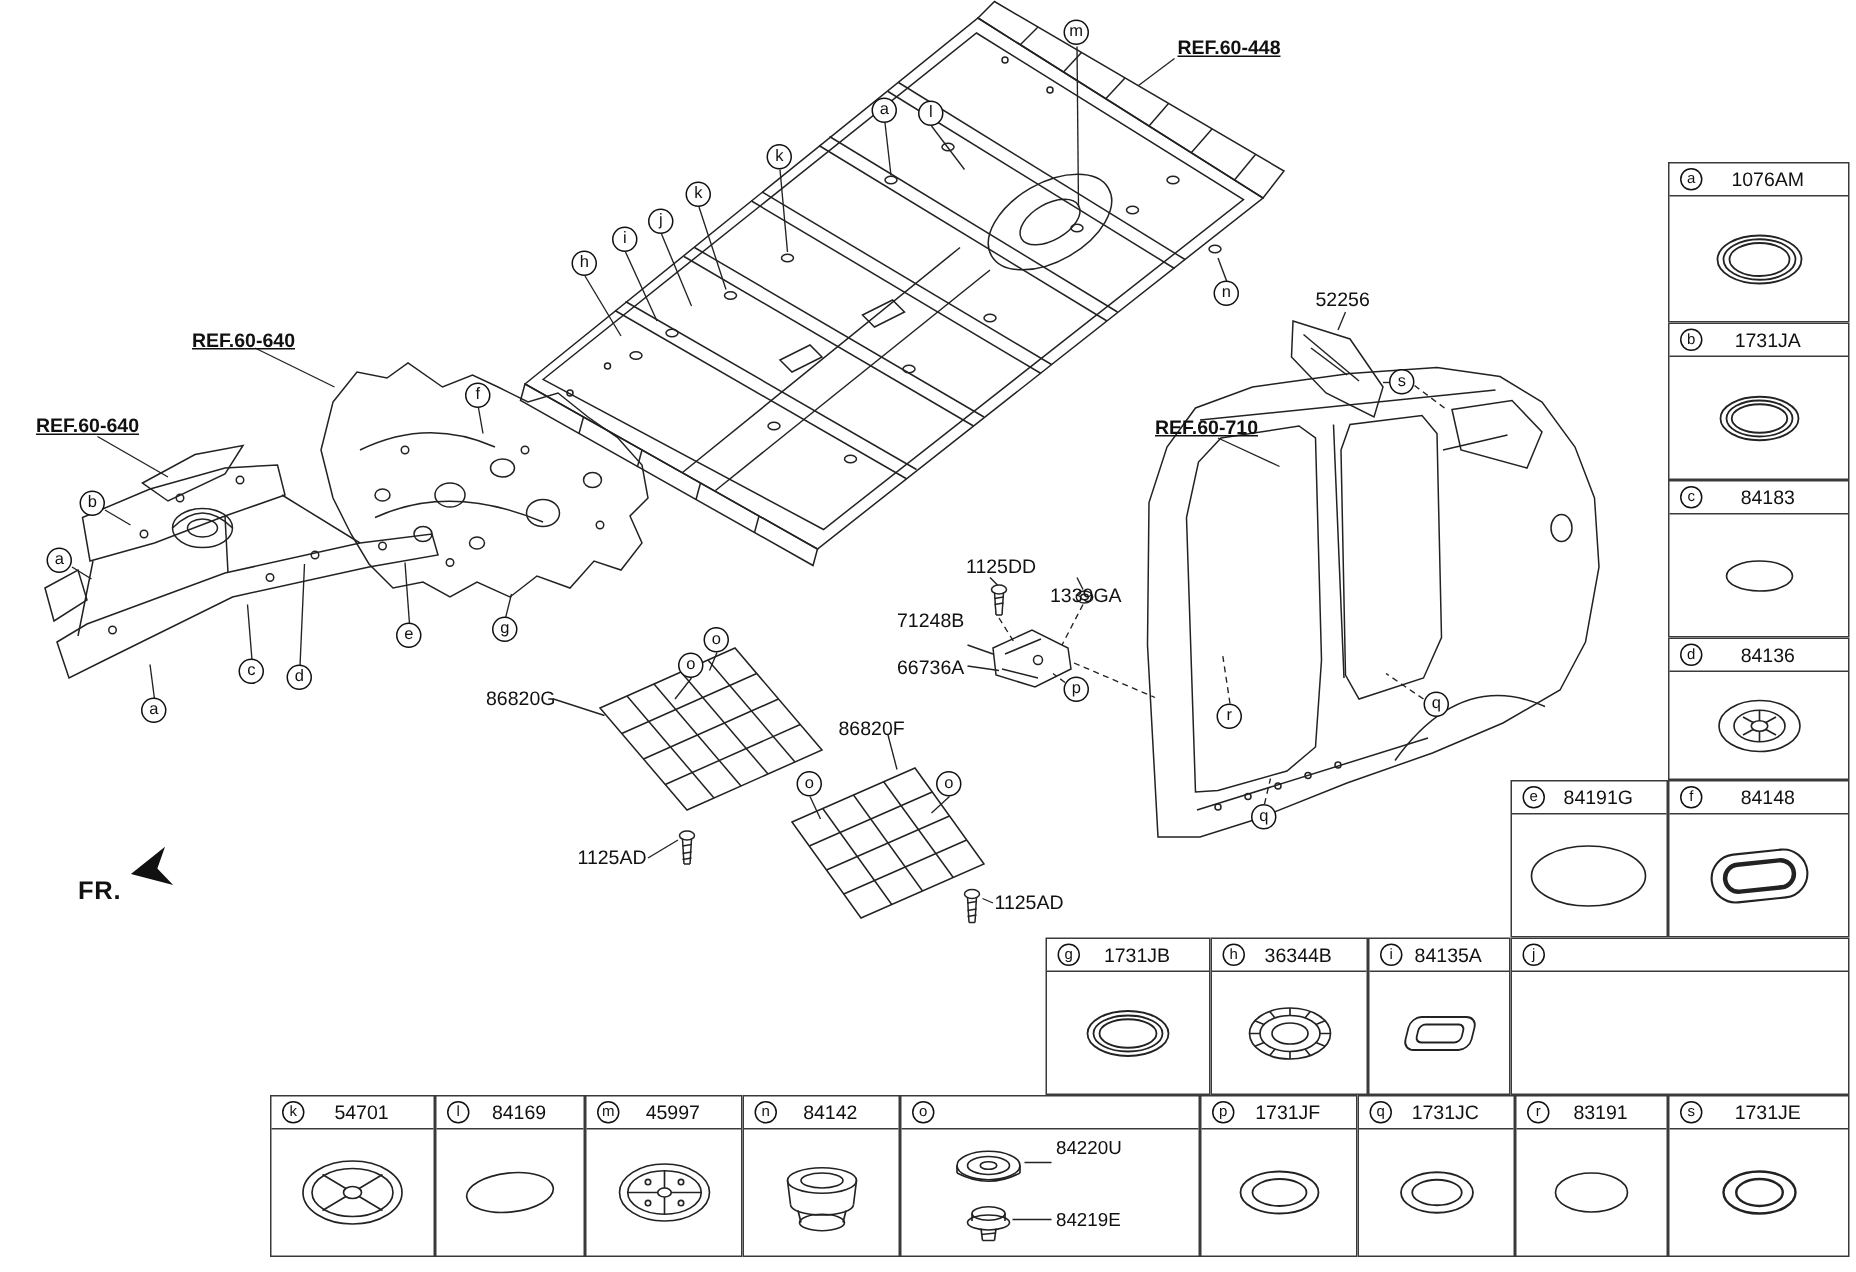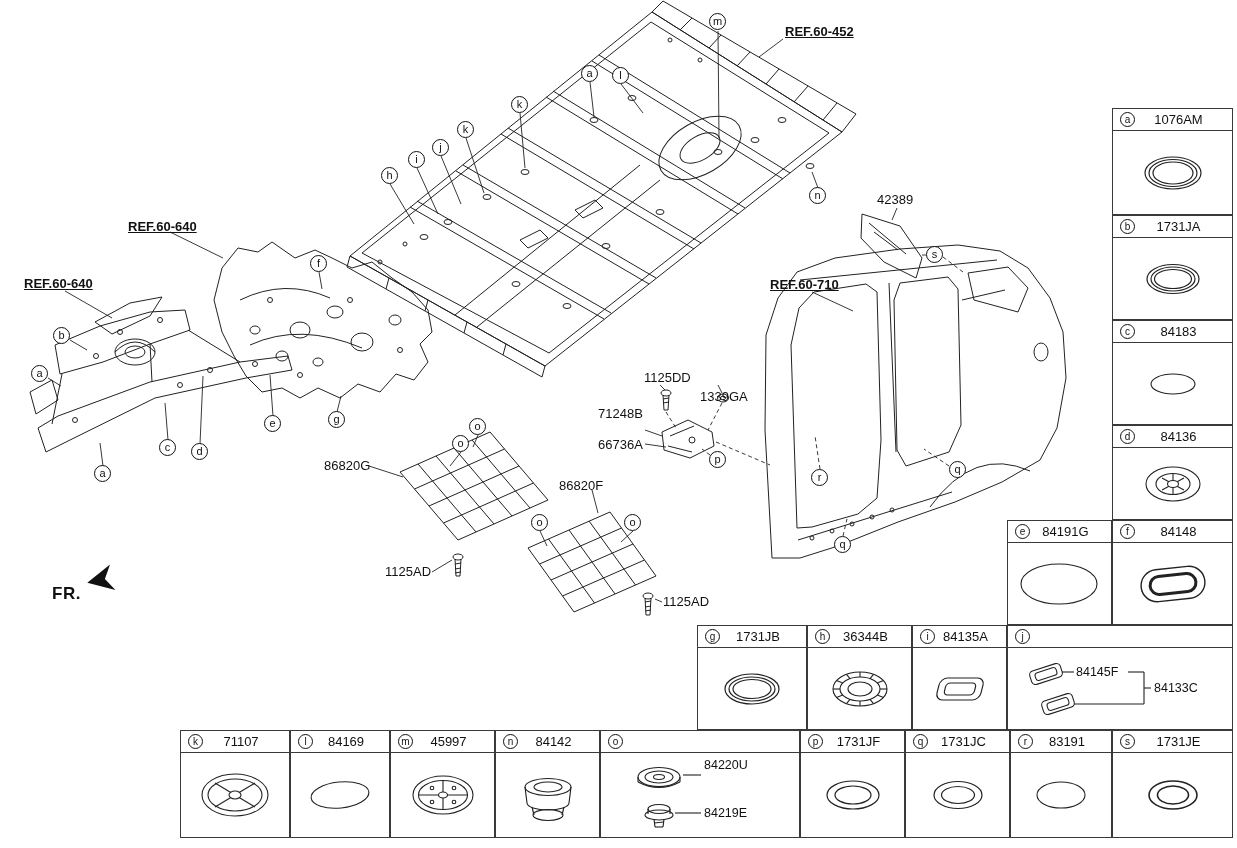--- a/index.html
+++ b/index.html
@@ -244,26 +244,26 @@
       <line x1="666" y1="412" x2="676" y2="428"></line>
       <line x1="722" y1="403" x2="708" y2="430"></line>
     </g>
   </g>
 
   <polygon points="113,567 87,580 113,593 105,580" fill="#111" transform="rotate(-12 100 580)"></polygon>
 </svg>
 
 <div class="fr" style="left:52px;top:584px">FR.</div>
 
-<div class="ref" style="left:785px;top:24px">REF.60-452</div>
+<div class="ref" style="left:785px;top:24px">REF.60-448</div>
 <div class="ref" style="left:128px;top:219px">REF.60-640</div>
 <div class="ref" style="left:24px;top:276px">REF.60-640</div>
 <div class="ref" style="left:770px;top:277px">REF.60-710</div>
 
-<div class="lbl" style="left:877px;top:192px">42389</div>
+<div class="lbl" style="left:877px;top:192px">52256</div>
 <div class="lbl" style="left:644px;top:370px">1125DD</div>
 <div class="lbl" style="left:700px;top:389px">1339GA</div>
 <div class="lbl" style="left:598px;top:406px">71248B</div>
 <div class="lbl" style="left:598px;top:437px">66736A</div>
 <div class="lbl" style="left:324px;top:458px">86820G</div>
 <div class="lbl" style="left:559px;top:478px">86820F</div>
 <div class="lbl" style="left:385px;top:564px">1125AD</div>
 <div class="lbl" style="left:663px;top:594px">1125AD</div>
 
 <div class="callout" style="left:709px;top:13px">m</div>
@@ -432,47 +432,26 @@
       <rect x="-22" y="-11" width="44" height="22" rx="7"></rect>
           <rect x="-15" y="-6" width="30" height="12" rx="4"></rect>
     </g>
       </svg>
   </div>
 </div>
 <div class="cell" style="left:1007px;top:625px;width:226px;height:105px">
   <div class="head">
       <span class="co">j</span>
     </div>
-  <div class="body">
-    <svg width="224" height="81" style="position:absolute;left:0;top:0">
-        <g stroke="#222" fill="none" stroke-width="1.1">
-      <g transform="translate(38,26) rotate(-18)">
-            <rect x="-16" y="-7" width="32" height="14" rx="4"></rect>
-            <rect x="-11" y="-4" width="22" height="8" rx="3"></rect>
-          </g>
-      <g transform="translate(50,56) rotate(-18)">
-            <rect x="-16" y="-7" width="32" height="14" rx="4"></rect>
-            <rect x="-11" y="-4" width="22" height="8" rx="3"></rect>
-          </g>
-      <line x1="54" y1="24" x2="66" y2="24"></line>
-          <line x1="120" y1="24" x2="136" y2="24"></line>
-      <line x1="66" y1="56" x2="136" y2="56"></line>
-          <line x1="136" y1="24" x2="136" y2="56"></line>
-      <line x1="136" y1="40" x2="143" y2="40"></line>
-    </g>
-      </svg>
-    <span class="minilbl" style="left:68px;top:17px">84145F</span>
-    <span class="minilbl" style="left:146px;top:33px">84133C</span>
-  </div>
 </div>
 
 <div class="cell" style="left:180px;top:730px;width:110px;height:108px">
   <div class="head">
       <span class="co">k</span>
-    <span class="pn">71107</span>
+    <span class="pn">54701</span>
     </div>
   <div class="body">
     <svg width="108" height="84">
         <g stroke="#222" fill="none" stroke-width="1.1">
       <ellipse cx="54" cy="42" rx="33" ry="21"></ellipse>
           <ellipse cx="54" cy="42" rx="27" ry="16"></ellipse>
       <line x1="34" y1="30" x2="74" y2="54"></line>
           <line x1="74" y1="30" x2="34" y2="54"></line>
       <ellipse cx="54" cy="42" rx="6" ry="4" fill="#fff"></ellipse>
     </g>

